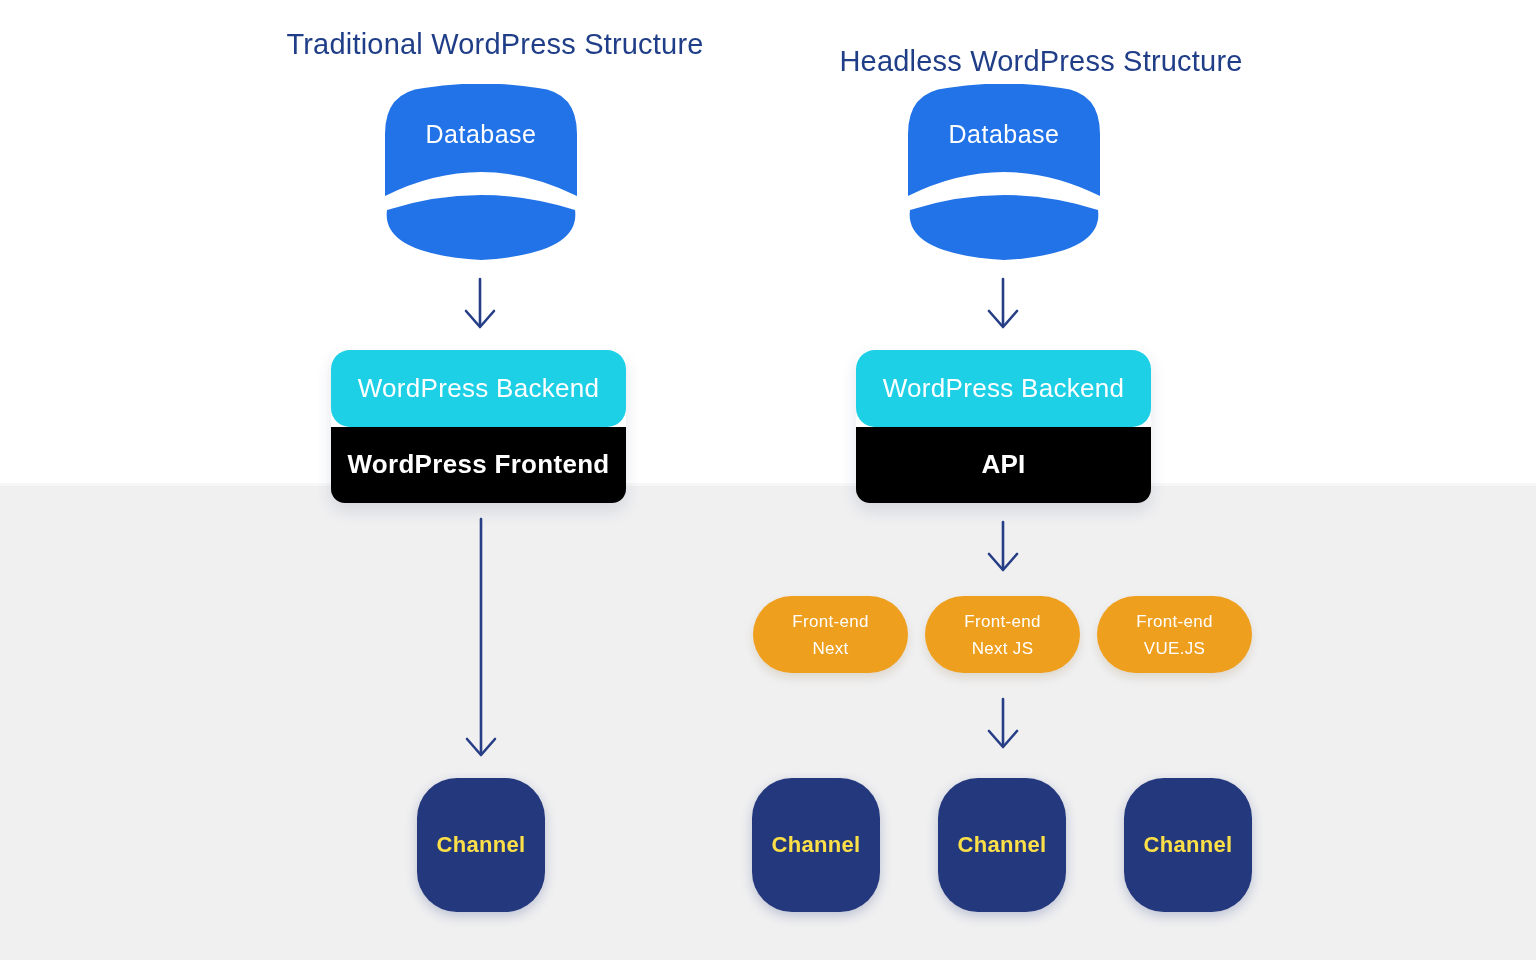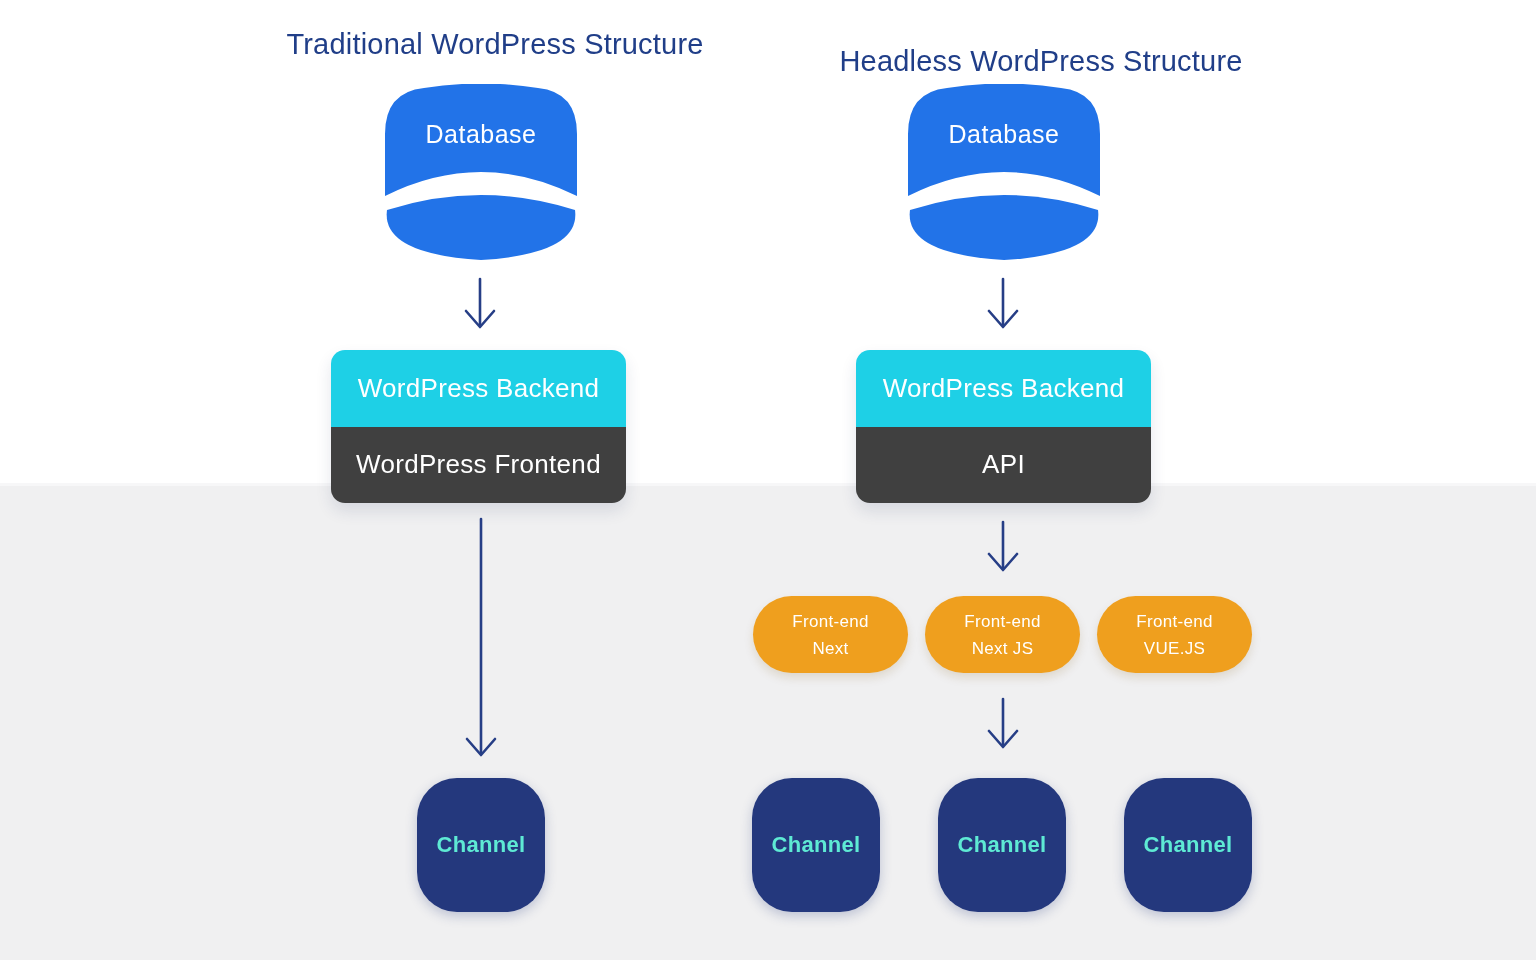--- a/index.html
+++ b/index.html
@@ -36,37 +36,37 @@
   .stackbox{
     position:absolute;width:295px;height:153px;border-radius:14px;overflow:hidden;
     box-shadow:0 8px 16px rgba(30,50,100,0.12);
   }
   .sb-left{left:331px;top:350px;}
   .sb-right{left:856px;top:350px;}
   .stack-top,.stack-bottom{
     width:100%;height:50%;display:flex;align-items:center;justify-content:center;
     color:#ffffff;font-size:26px;font-weight:500;letter-spacing:.3px;
   }
-  .stack-top{background:#1ed0e6;}
-  .stack-bottom{background:#404040;}
+  .stack-top{background:#1ed0e6;border-radius:19px;}
+  .stack-bottom{background:#000000;font-weight:bold;}
 
   .pill{
     position:absolute;top:596px;width:155px;height:77px;border-radius:39px;
     background:#ef9f1e;color:#ffffff;display:flex;flex-direction:column;
     align-items:center;justify-content:center;text-align:center;
     font-size:17px;font-weight:500;line-height:27px;letter-spacing:.3px;
     box-shadow:0 5px 10px rgba(120,80,0,0.15);
   }
   .pill-1{left:753px;}
   .pill-2{left:925px;}
   .pill-3{left:1097px;}
 
   .channel{
     position:absolute;top:778px;width:128px;height:134px;border-radius:40px;
-    background:#24387d;color:#5eead4;display:flex;align-items:center;justify-content:center;
+    background:#24387d;color:#fde047;display:flex;align-items:center;justify-content:center;
     font-size:22px;font-weight:600;letter-spacing:.3px;
     box-shadow:0 4px 12px rgba(36,56,125,0.25);
   }
   .ch-left{left:417px;}
   .ch-r1{left:752px;}
   .ch-r2{left:938px;}
   .ch-r3{left:1124px;}
 </style>
 </head>
 <body>

